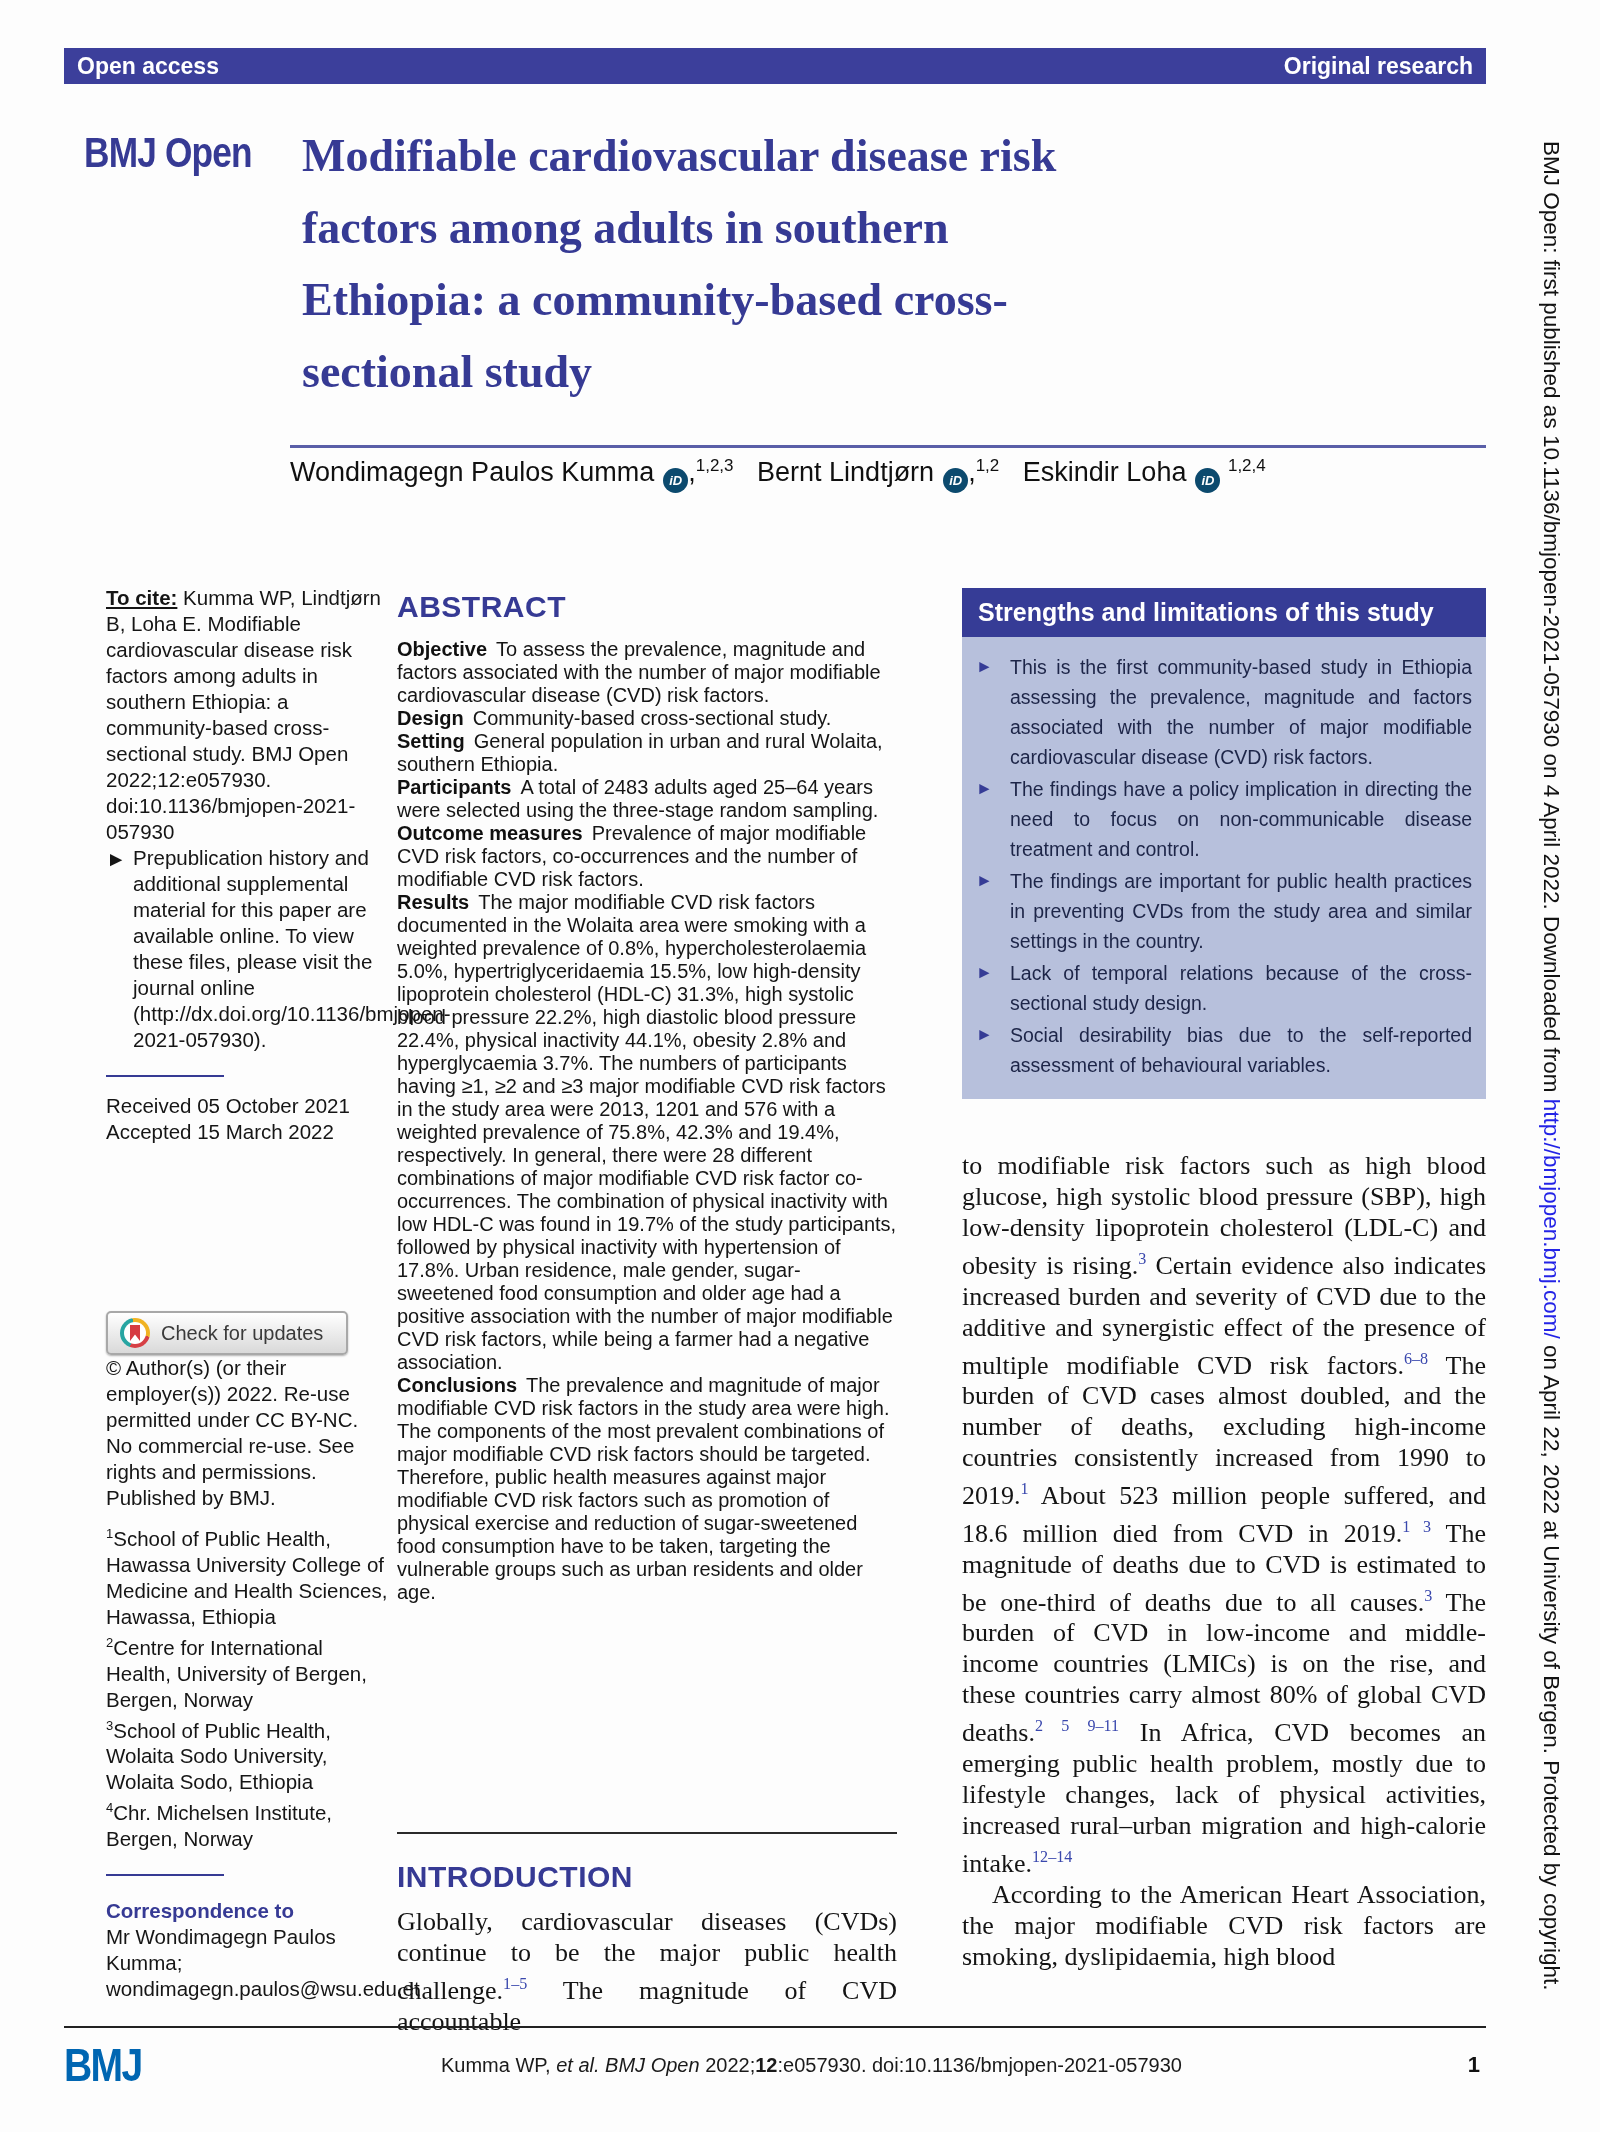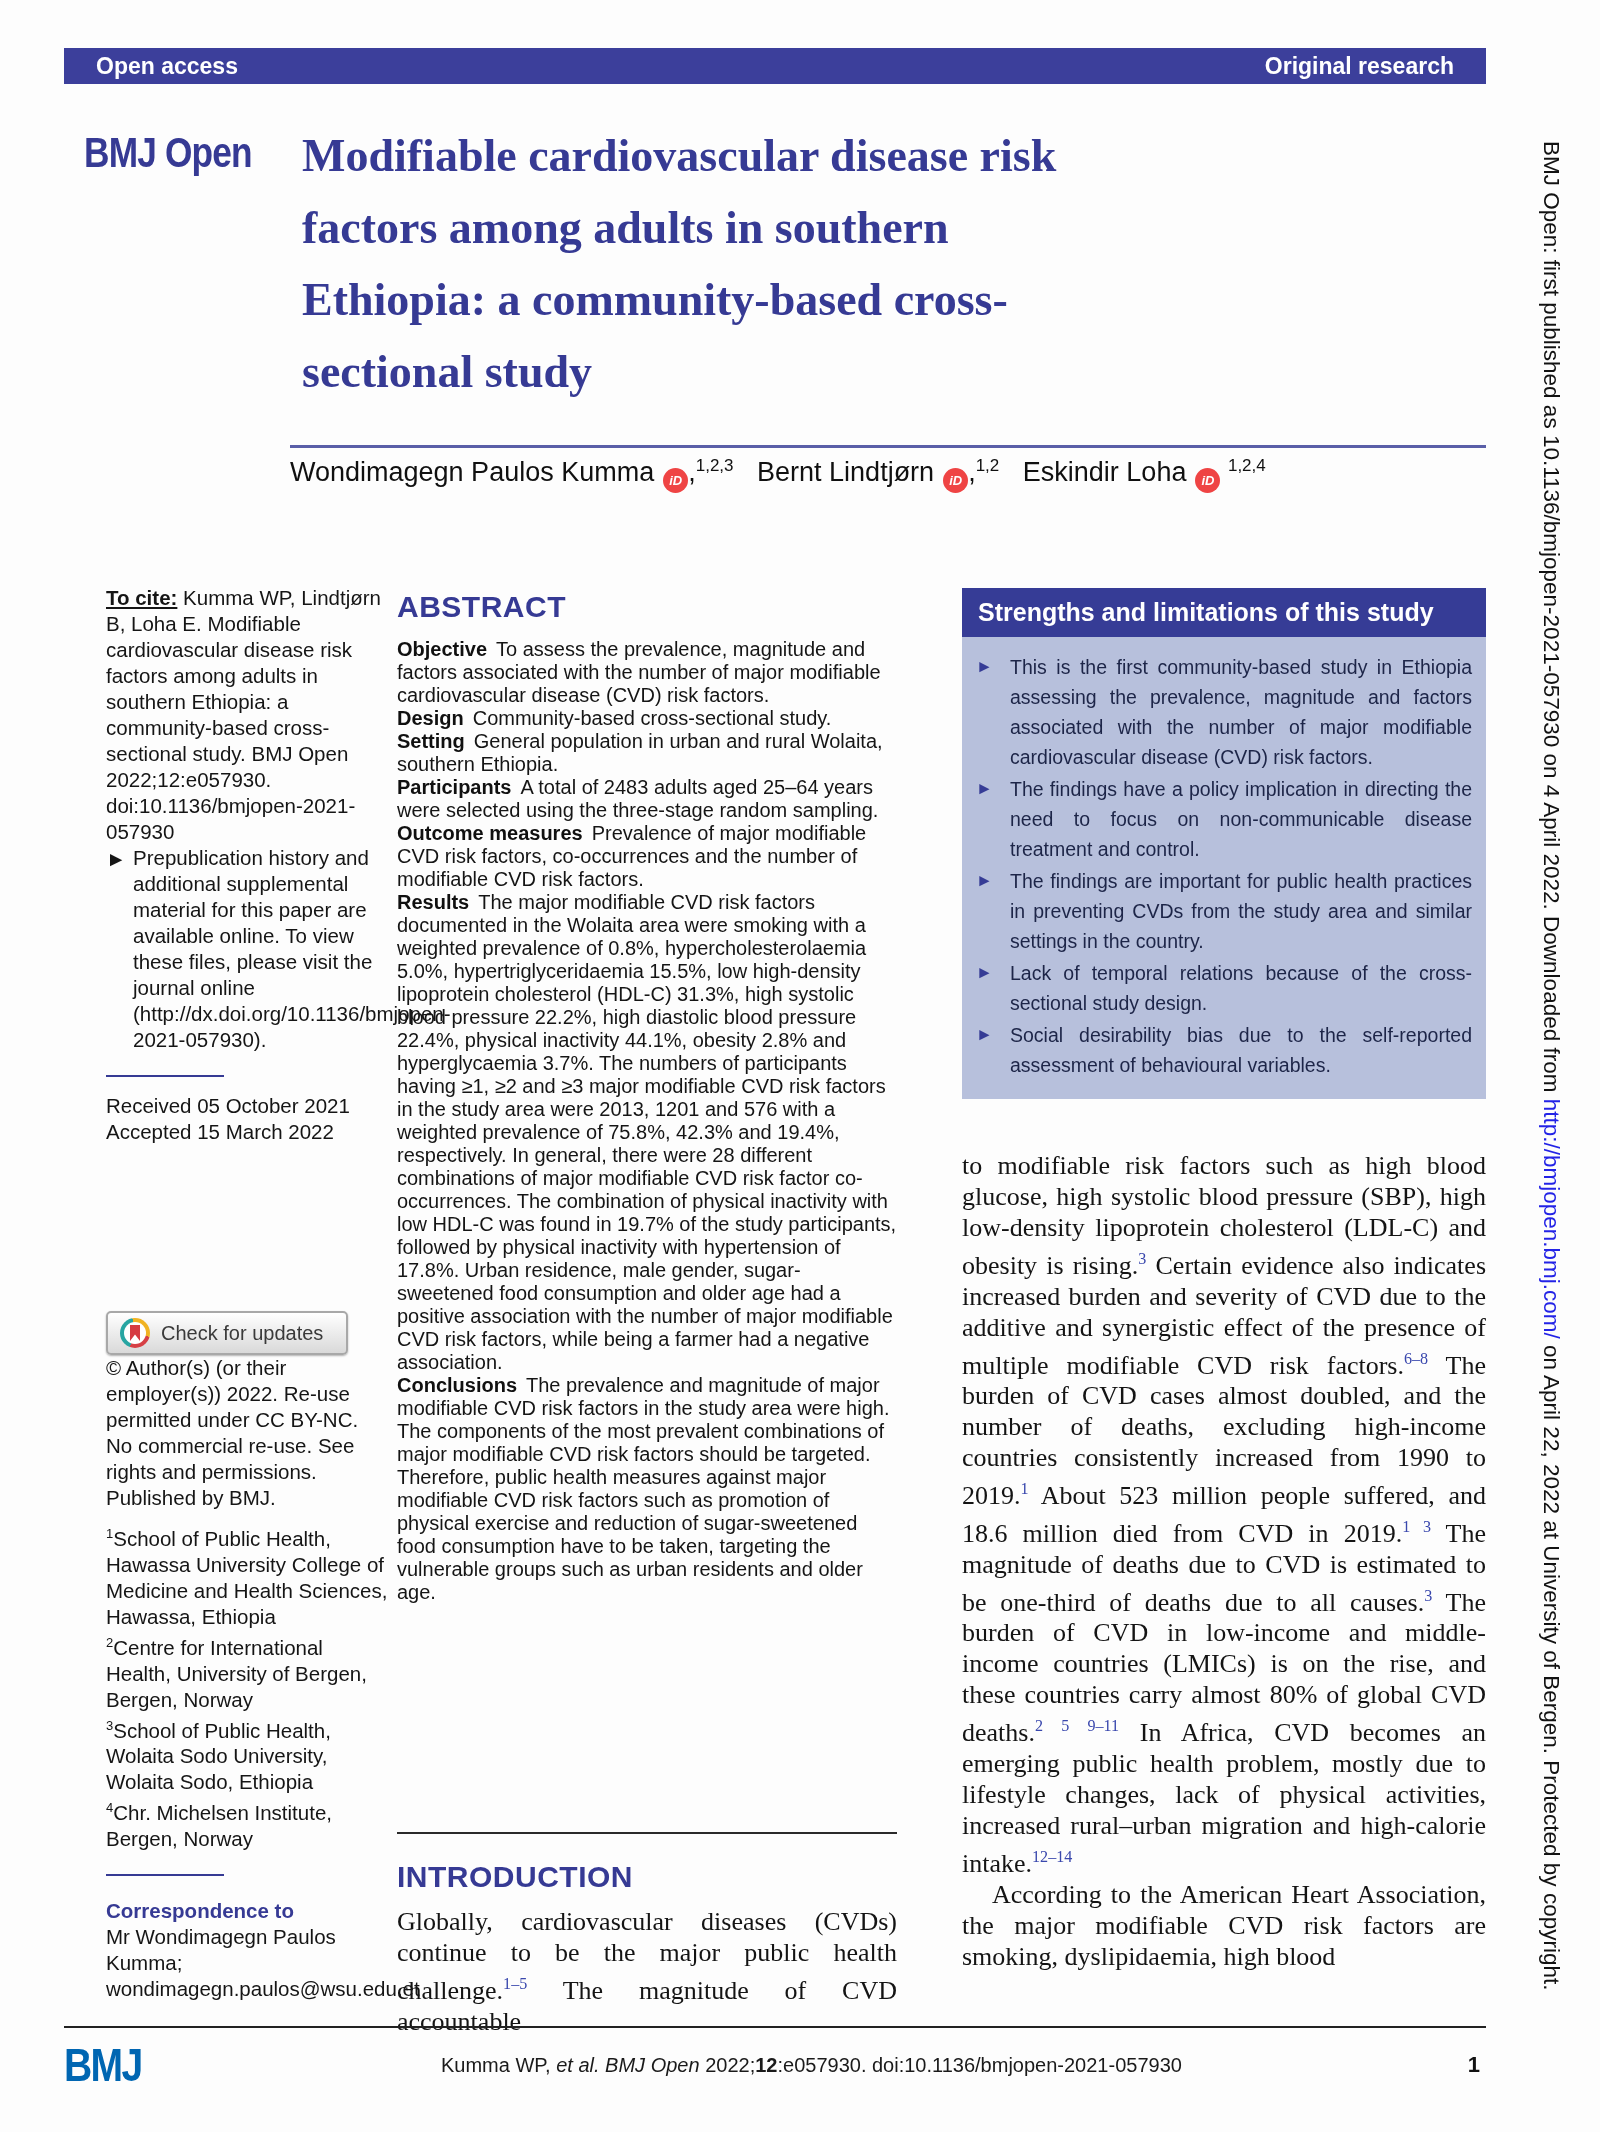--- a/index.html
+++ b/index.html
@@ -2,33 +2,33 @@
 <html><head>
 <meta charset="utf-8">
 <style>
   html,body{margin:0;padding:0;}
   body{width:1600px;height:2132px;position:relative;background:#fdfdfd;
        font-family:"Liberation Sans",sans-serif;color:#111;overflow:hidden;}
 
   
   .banner{position:absolute;left:64px;top:48px;width:1422px;height:36px;background:#3c3f9b;
           color:#fff;display:flex;justify-content:space-between;align-items:center;
-          padding:0 32px;box-sizing:border-box;font-weight:bold;font-size:23px;}
+          padding:0 13px;box-sizing:border-box;font-weight:bold;font-size:23px;}
 
   
   .masthead{position:absolute;left:84px;top:128px;font-size:43px;font-weight:bold;color:#363a94;
             letter-spacing:-1px;transform:scaleX(.82);transform-origin:left center;white-space:nowrap;}
   .title{position:absolute;left:290px;top:108px;width:830px;font-family:"Liberation Serif",serif;
          font-weight:bold;font-size:46px;line-height:72px;color:#363a94;white-space:pre-line;}
   .title-rule{position:absolute;left:290px;top:445px;width:1196px;height:3px;background:#5a5fa8;}
 
   
   .authors{position:absolute;left:290px;top:456px;width:1180px;font-size:27px;color:#101010;}
   .author{margin-right:16px;white-space:nowrap;}
-  .orcid{display:inline-block;width:25px;height:25px;border-radius:50%;background:#ef4444;color:#fff;
+  .orcid{display:inline-block;width:25px;height:25px;border-radius:50%;background:#0c4a6e;color:#fff;
          font-size:13px;font-weight:bold;font-style:italic;text-align:center;line-height:25px;
          vertical-align:-4px;margin-left:9px;}
   .author sup{font-size:17px;}
 
   
   .sidebar{position:absolute;left:106px;top:585px;width:284px;font-size:20.5px;line-height:26px;color:#151515;}
   .sidebar .blk{margin:0;}
   .cite-label{font-weight:bold;text-decoration:underline;}
   .prepub{margin-top:26px;position:relative;padding-left:27px;}
   .prepub .arrow{position:absolute;left:0;top:1px;}

